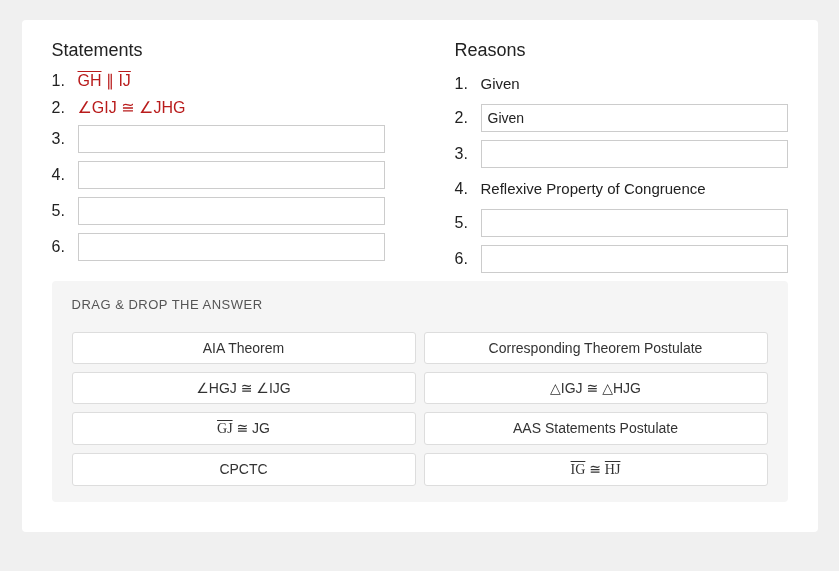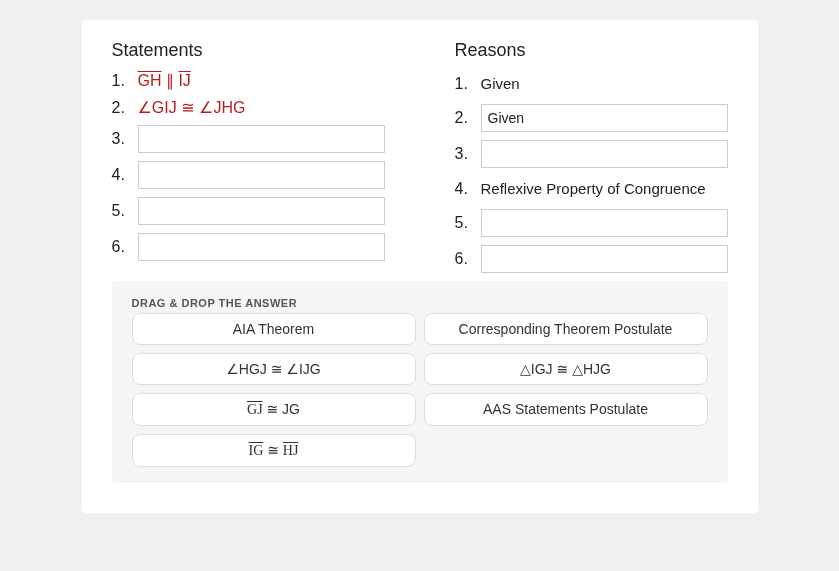--- a/index.html
+++ b/index.html
@@ -8,21 +8,21 @@
       background: #f0f0f0;
       min-height: 571px;
       width: 839px;
       display: flex;
       align-items: flex-start;
       justify-content: center;
       padding: 20px;
     }
     .main-container {
       background: #fff;
-      width: 676px;
+      width: 796px;
       padding: 20px 30px 30px 30px;
       border-radius: 4px;
     }
     .column-header {
       font-size: 18px;
       font-weight: normal;
       margin-bottom: 10px;
       color: #222;
     }
     .col-statements { padding-right: 20px; }
@@ -52,35 +52,35 @@
       font-size: 15px;
       color: #222;
       padding: 4px 0;
     }
     .drag-drop-section {
       background: #f5f5f5;
       border-radius: 4px;
       padding: 16px 20px;
     }
     .drag-label {
-      font-size: 11px;
-      font-weight: bold;
+      font-size: 13px;
+      font-weight: normal;
       color: #555;
-      margin-bottom: 4px;
+      margin-bottom: 20px;
       letter-spacing: 0.5px;
     }
     .drag-grid {
       display: grid;
       grid-template-columns: 1fr 1fr;
       gap: 8px;
     }
     .drag-item {
       background: #fff;
       border: 1px solid #ddd;
-      border-radius: 8px;
+      border-radius: 3px;
       padding: 7px 12px;
       font-size: 14px;
       color: #333;
       text-align: center;
       cursor: grab;
     }
     .drag-item .overline { text-decoration: overline; font-family: Liberation Serif, serif; }
     .columns-wrapper {
       display: grid;
       grid-template-columns: 1fr 1fr;
@@ -182,18 +182,19 @@
 
       <div class="drag-item">AIA Theorem</div>
 
       <div class="drag-item">Corresponding Theorem Postulate</div>
       <div class="drag-item">∠HGJ ≅ ∠IJG</div>
 
       <div class="drag-item">△IGJ ≅ △HJG</div>
       <div class="drag-item"><span class="overline">GJ</span> ≅ <span>JG</span></div>
 
       <div class="drag-item">AAS Statements Postulate</div>
+      <div class="drag-item">CPCTC</div>
 
       <div class="drag-item"><span class="overline">IG</span> ≅ <span class="overline">HJ</span></div>
 
     </div>
   </div>
 </div>
 
 </body></html>

